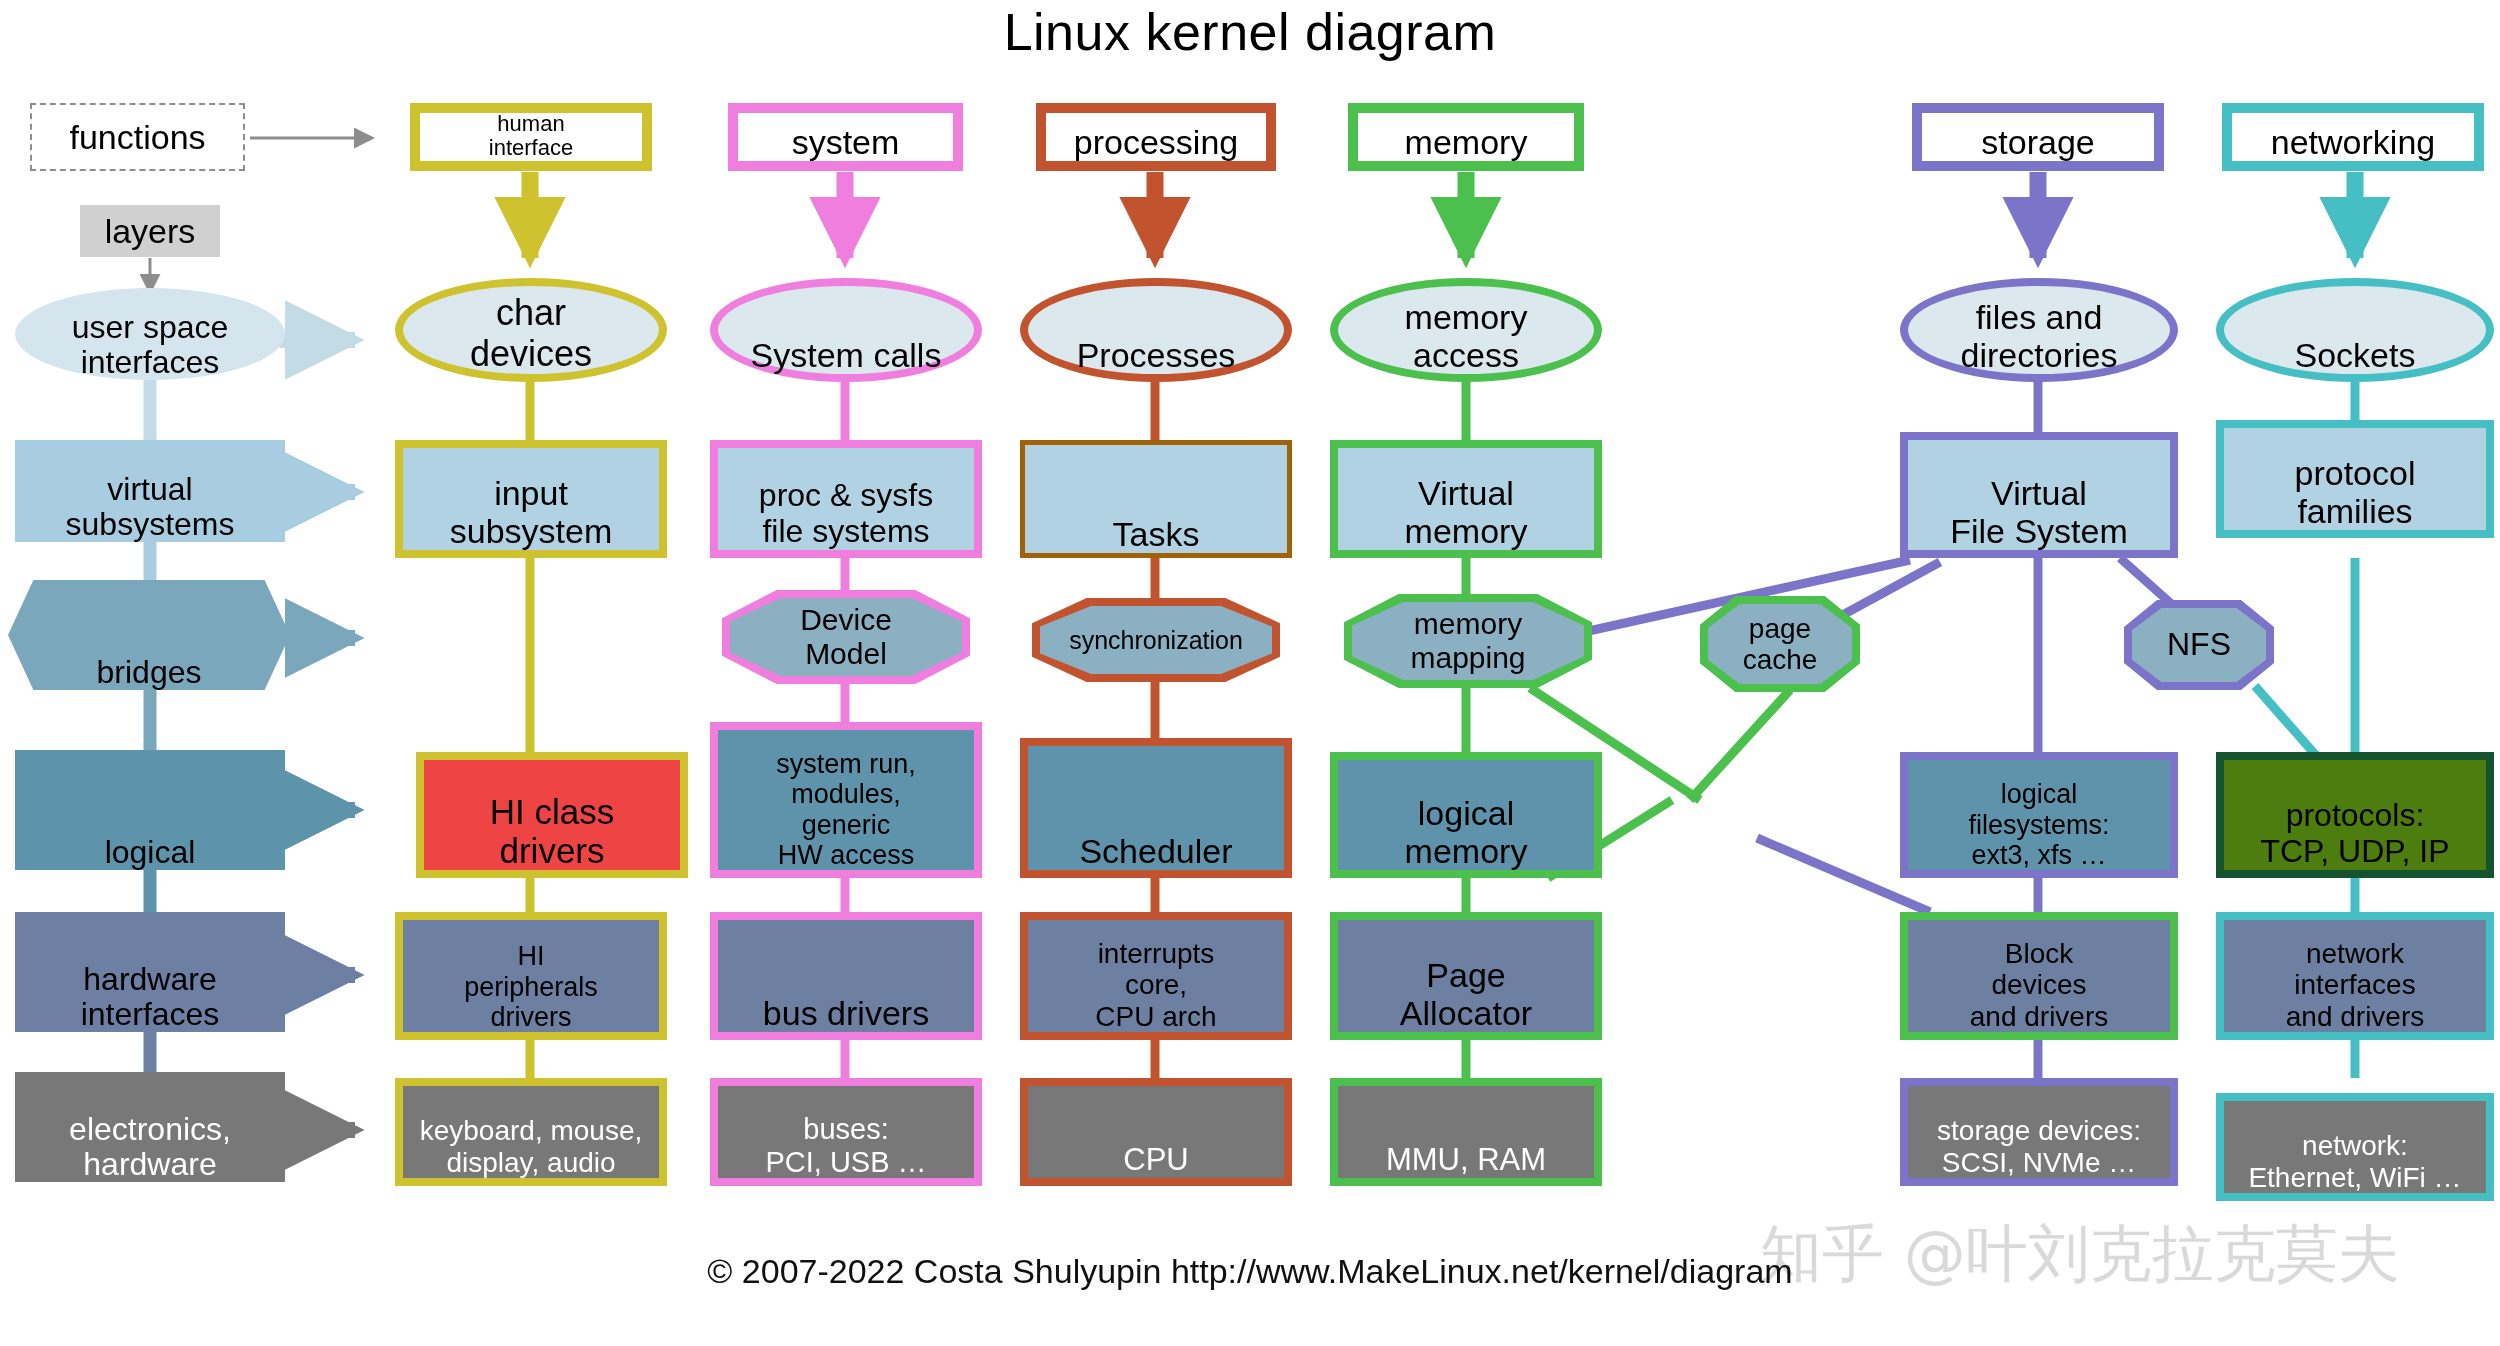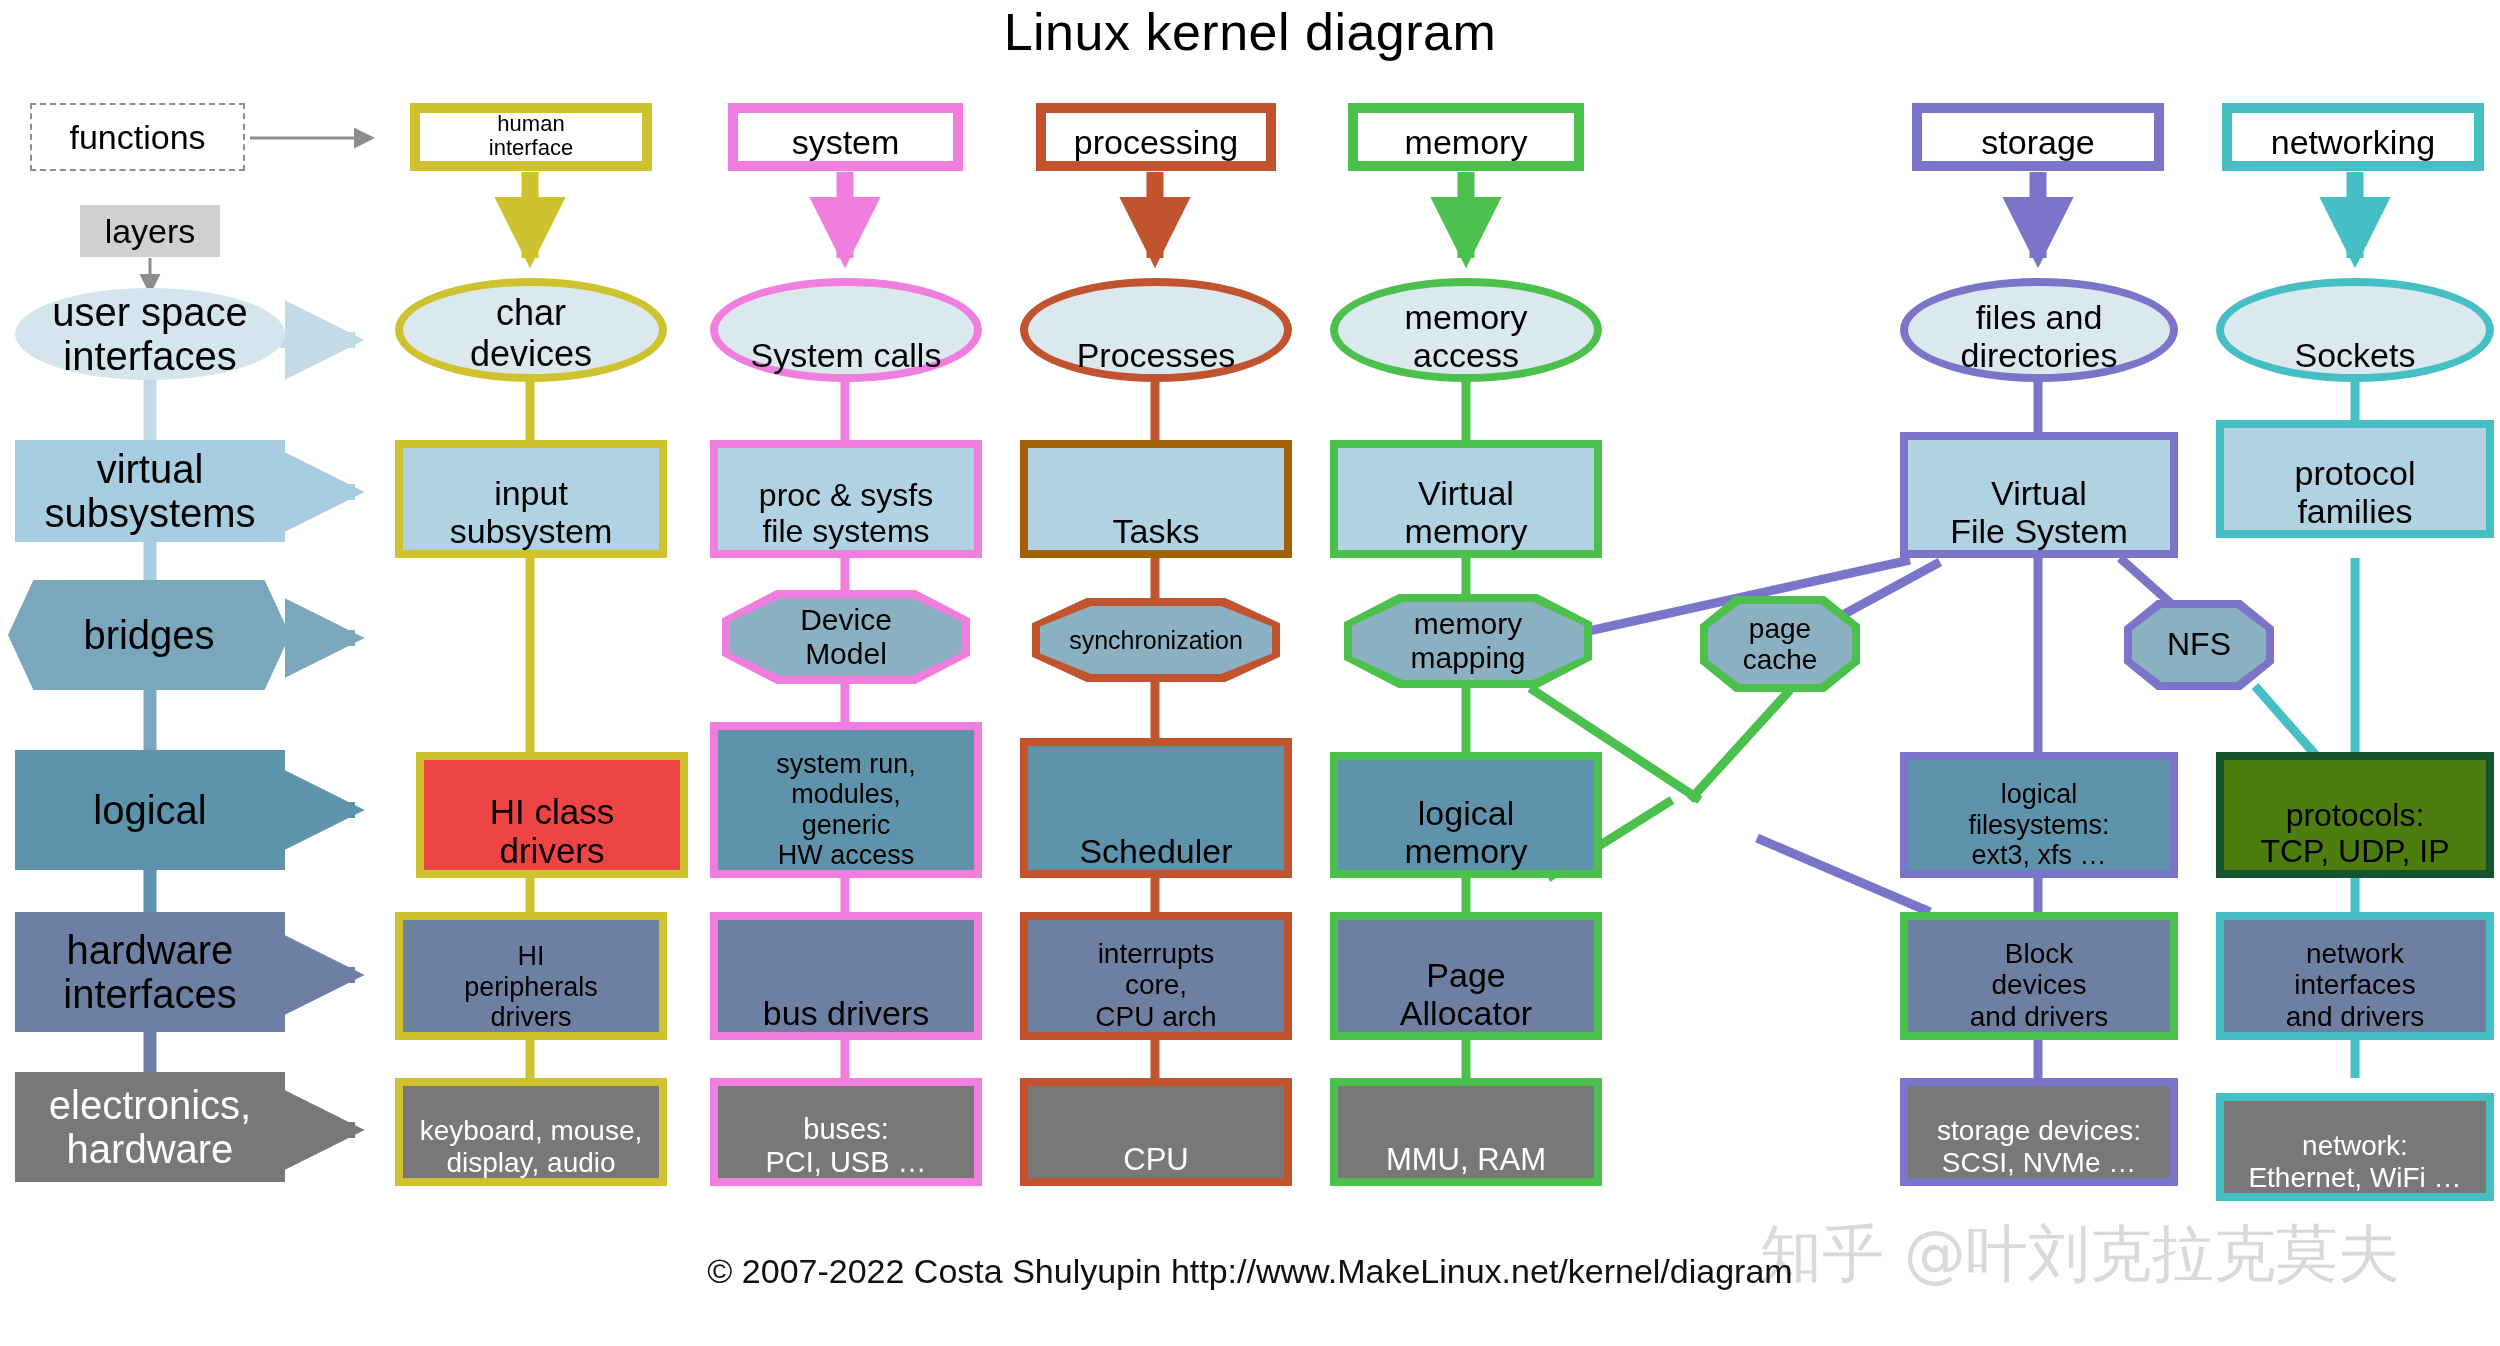--- a/index.html
+++ b/index.html
@@ -47,22 +47,22 @@
   .ellipse{ border-radius:50%; }
   .octagon{
     clip-path: polygon(22% 0%, 78% 0%, 100% 30%, 100% 70%, 78% 100%, 22% 100%, 0% 70%, 0% 30%);
   }
   .hexwide{
     clip-path: polygon(9% 0%, 91% 0%, 100% 50%, 91% 100%, 9% 100%, 0% 50%);
   }
 
   
   .layer{
-    position:absolute; display:flex; align-items:center; justify-content:center;
-    text-align:center; font-size:40px; line-height:1.1; color:#000;
+    position:absolute; display:flex; align-items:flex-end; justify-content:center;
+    text-align:center; font-size:32px; line-height:1.1; color:#000;
   }
   svg.links{ position:absolute; left:0; top:0; width:2500px; height:1346px; overflow:visible; }
 
   
   .footer{
     position:absolute; left:0; top:1252px; width:2500px; text-align:center;
     font-size:34px; color:#101010;
   }
   .watermark{
     position:absolute; left:1760px; top:1212px;
@@ -307,21 +307,21 @@
     </span>
   </div>
 
   <div class="node rect" style="left:710px; top:440px; width:272px; height:118px; border:8px solid #ef7ede; background:#b0d2e2; font-size:32px;">
     <span class="lbl">
       <span>proc &amp; sysfs</span><br>
       <span>file systems</span>
     </span>
   </div>
 
-  <div class="node rect" style="left:1020px; top:440px; width:272px; height:118px; border:8px solid #a16207; background:#b0d2e2; font-size:34px;">
+  <div class="node rect" style="left:1020px; top:440px; width:272px; height:118px; border:5px solid #a16207; background:#b0d2e2; font-size:34px;">
     <span class="lbl">Tasks</span>
   </div>
 
   <div class="node rect" style="left:1330px; top:440px; width:272px; height:118px; border:8px solid #4cc04c; background:#b0d2e2; font-size:34px;">
     <span class="lbl">
       <span>Virtual</span><br>
       <span>memory</span>
     </span>
   </div>
 

